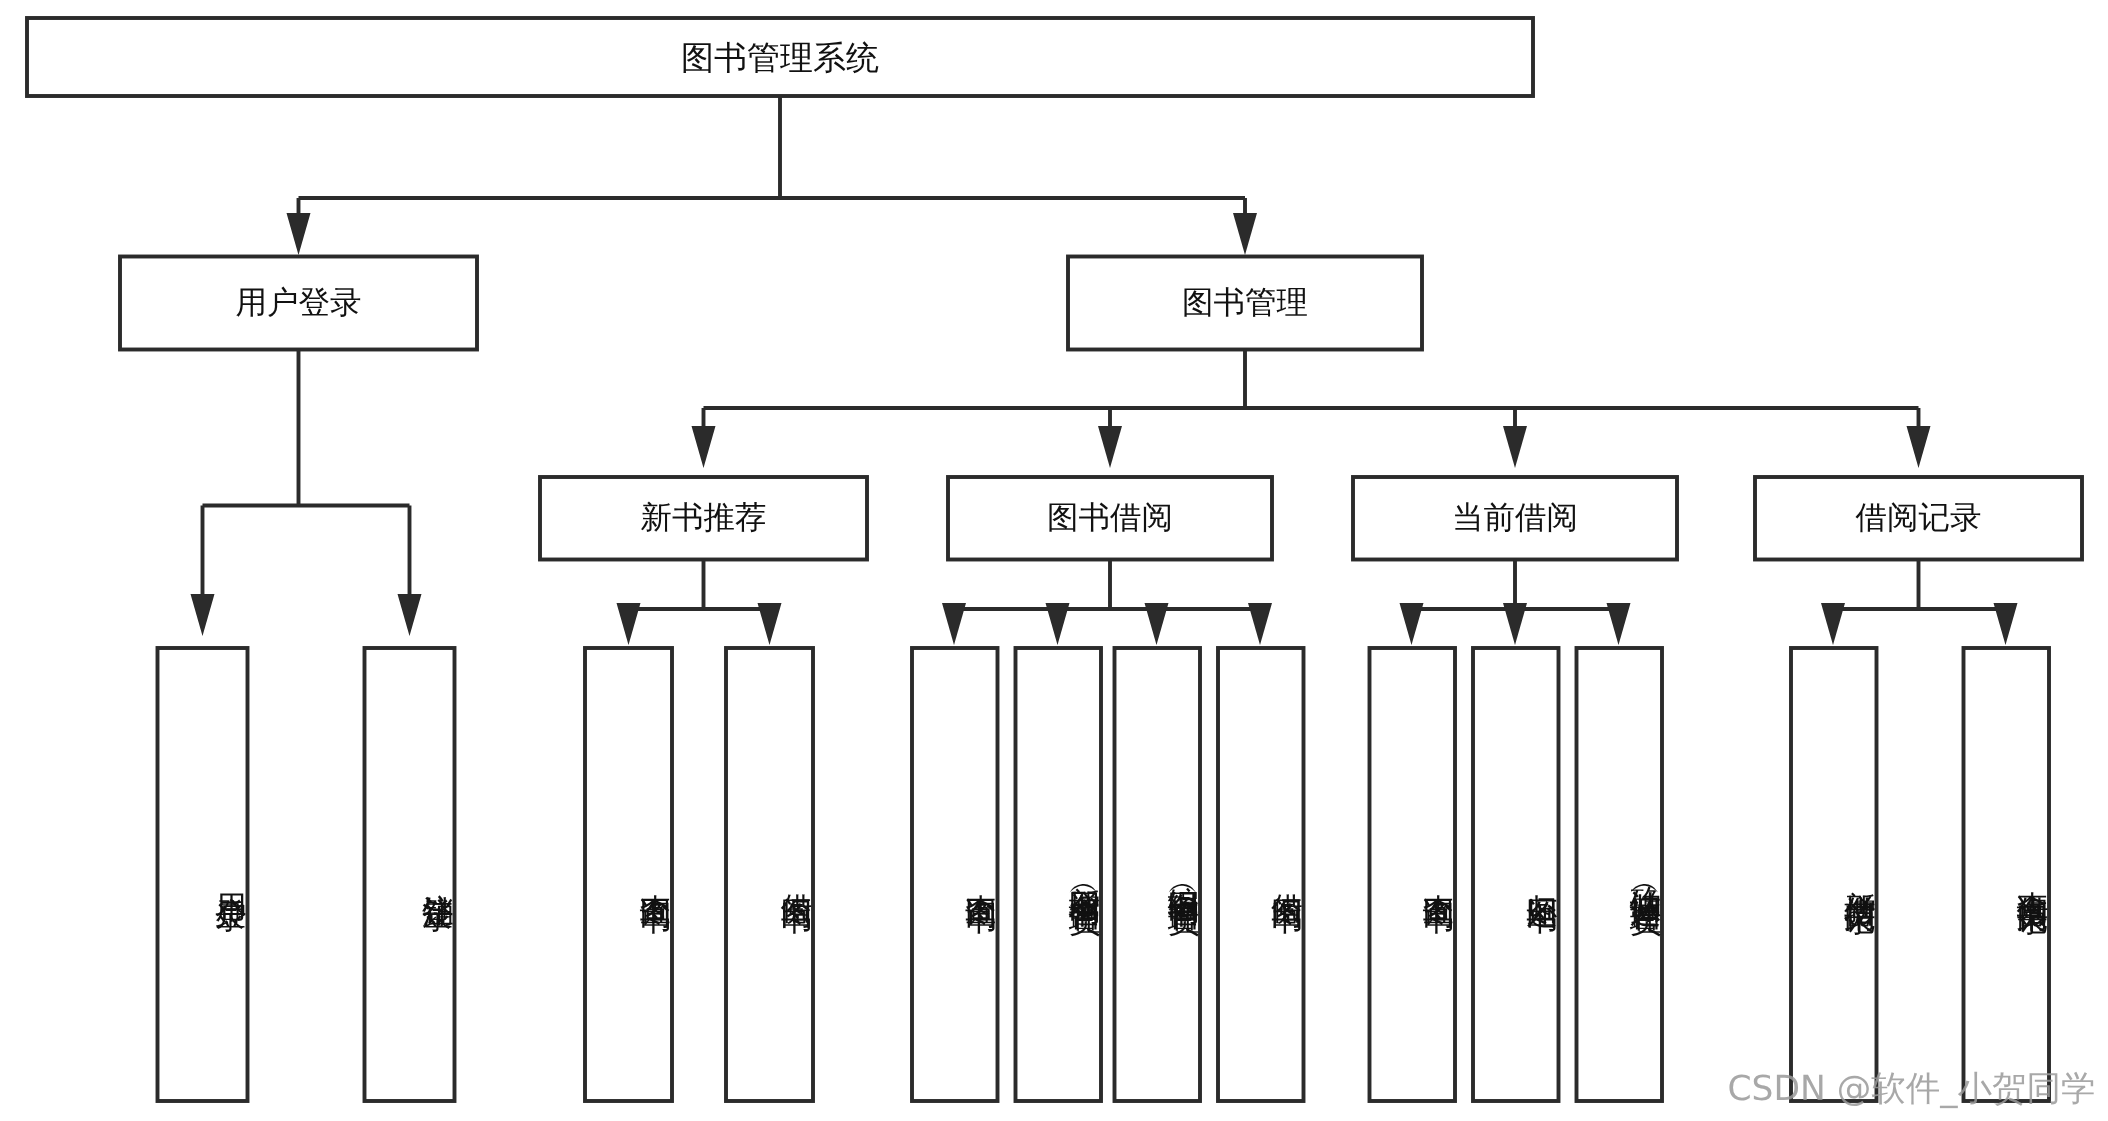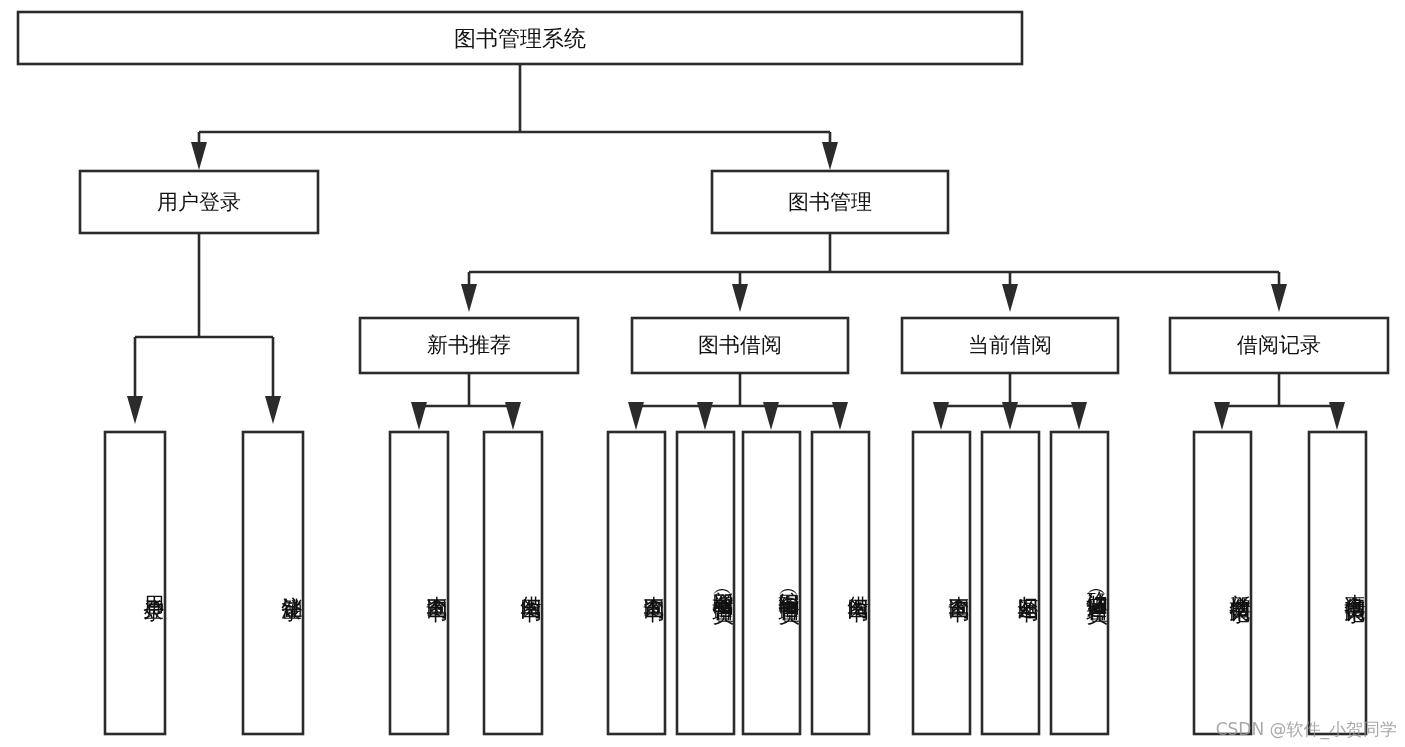--- a/index.html
+++ b/index.html
@@ -68,21 +68,21 @@
     white-space: nowrap;
     text-align: center;
     pointer-events: none;
     user-select: none;
   }
   .watermark {
     position: absolute;
     right: 8px;
     bottom: 6px;
     font-family: "DejaVu Sans", "Liberation Sans", sans-serif;
-    font-size: 17px;
+    font-size: 23px;
     color: #9a9a9a;
     opacity: 0.85;
     white-space: nowrap;
     user-select: none;
   }
 </style>
 </head>
 <body>
 
 <div id="stage">

